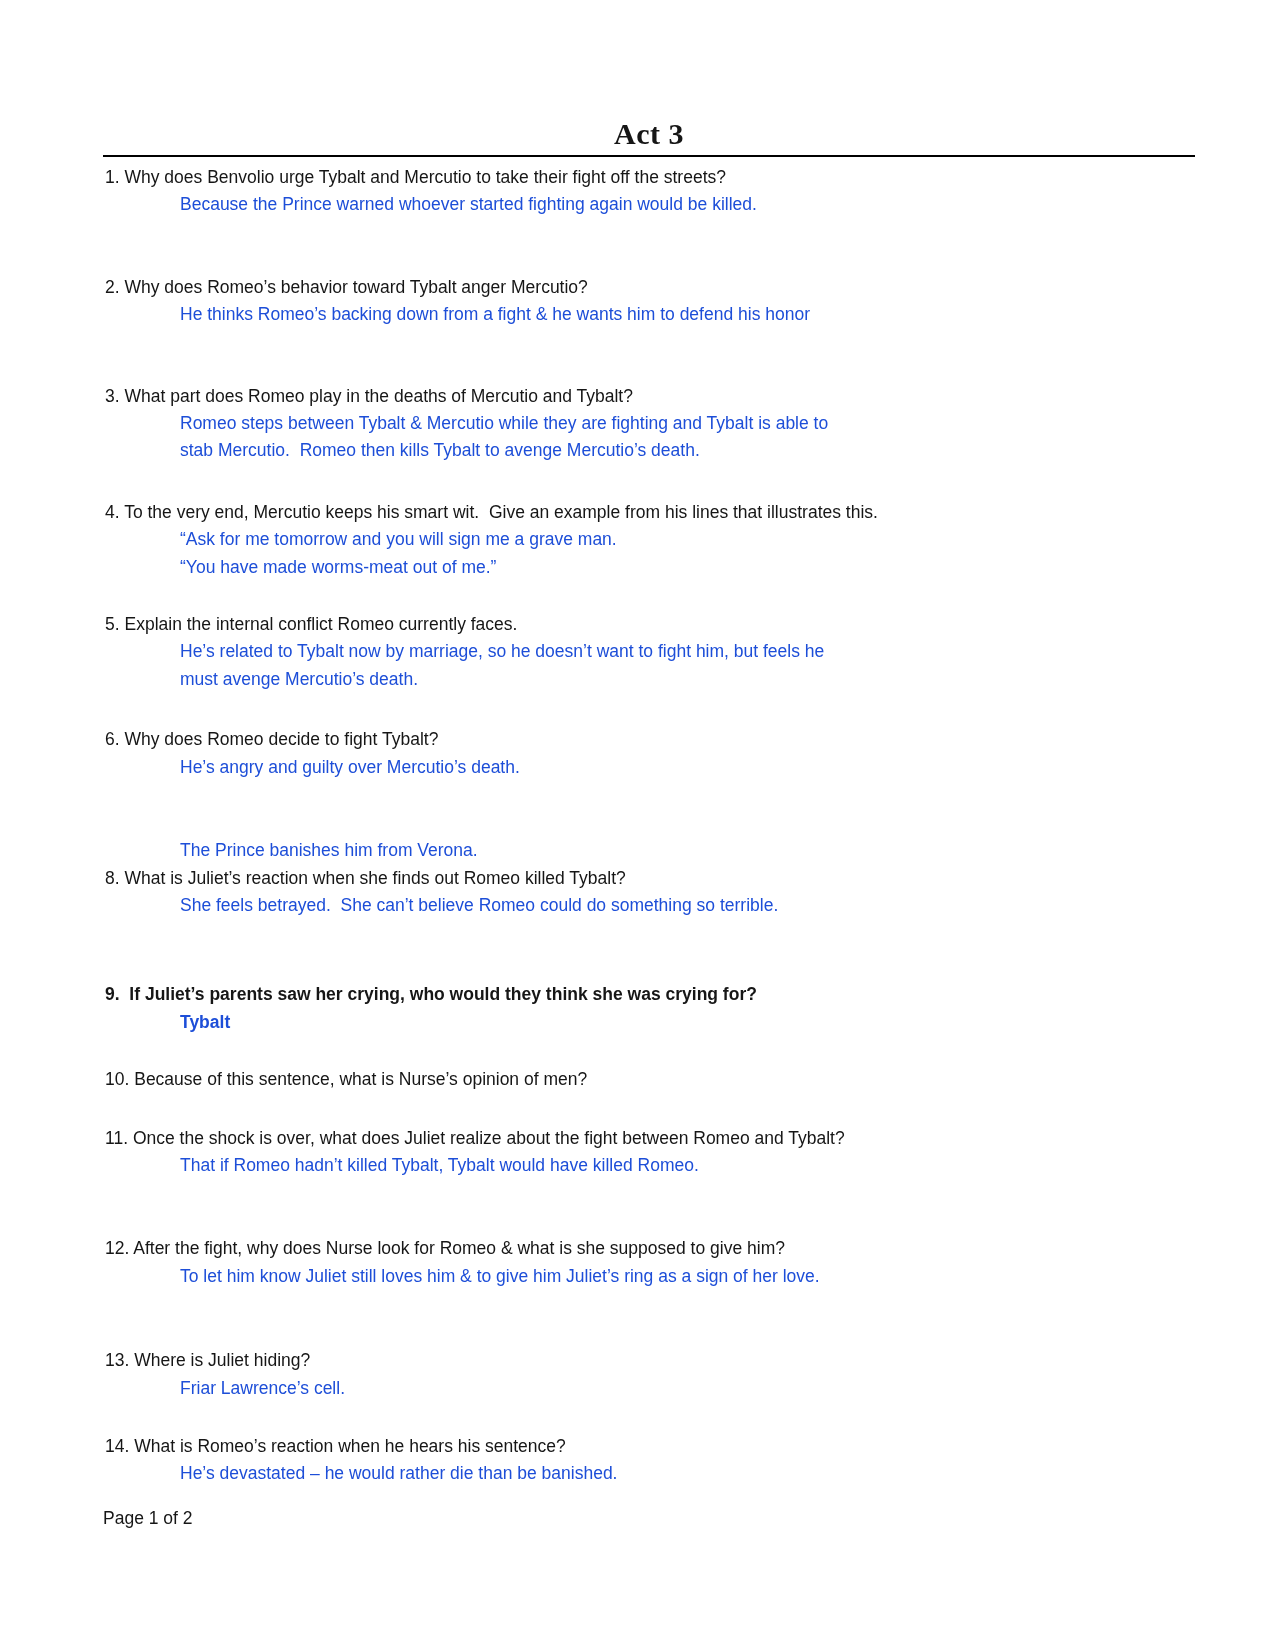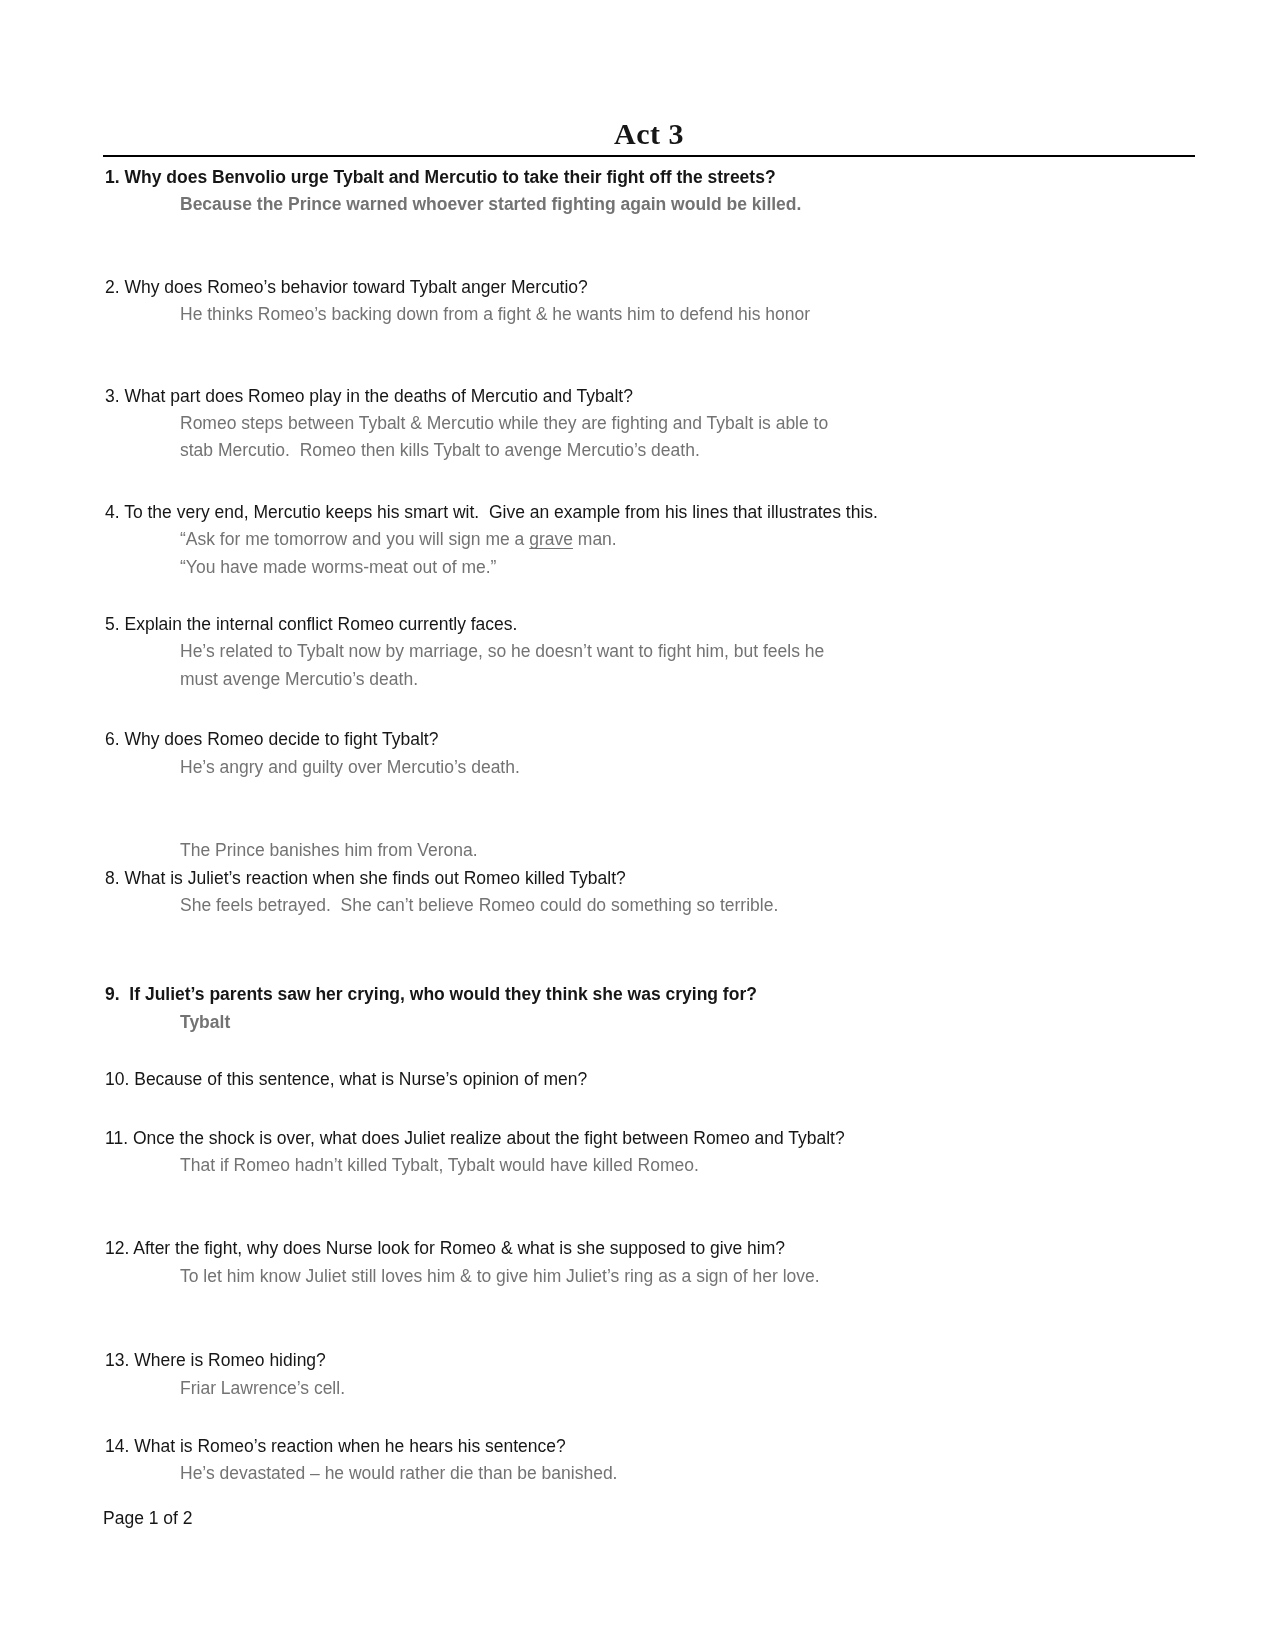--- a/index.html
+++ b/index.html
@@ -28,32 +28,32 @@
   }
   .rule {
     border-bottom: 2px solid #000000;
     margin-top: 3px;
   }
   .qa { }
   .q { margin-left: 2px; }
   .qtext { white-space: pre-wrap; }
   .a {
     margin-left: 77px;
-    color: #737373;
+    color: #1d4ed8;
     white-space: pre-wrap;
   }
-  .u { text-decoration: underline; text-underline-offset: 3px; }
+  .u { text-underline-offset: 3px; }
   .footer {
     margin-top: 17px;
     text-align: left;
     padding-right: 5px;
     color: #161616;
   }
   
-  .mt7  { margin-top: 7px; font-weight: bold; }
+  .mt7  { margin-top: 7px; }
   .mt0  { margin-top: 0; }
   .mt30 { margin-top: 30px; }
   .mt31 { margin-top: 31px; }
   .mt33 { margin-top: 33px; }
   .mt34 { margin-top: 34px; }
   .mt54 { margin-top: 54px; }
   .mt55 { margin-top: 55px; }
   .mt56 { margin-top: 56px; }
   .mt57 { margin-top: 57px; }
   .mt62 { margin-top: 62px; font-weight: bold; }
@@ -156,21 +156,21 @@
     <div class="q">
       <span class="qnum">12.</span>
       <span class="qtext">After the fight, why does Nurse look for Romeo &amp; what is she supposed to give him?</span>
     </div>
     <div class="a">To let him know Juliet still loves him &amp; to give him Juliet’s ring as a sign of her love.</div>
   </div>
 
   <div class="qa mt57">
     <div class="q">
       <span class="qnum">13.</span>
-      <span class="qtext">Where is Romeo hiding?</span>
+      <span class="qtext">Where is Juliet hiding?</span>
     </div>
     <div class="a">Friar Lawrence’s cell.</div>
   </div>
 
   <div class="qa mt31">
     <div class="q">
       <span class="qnum">14.</span>
       <span class="qtext">What is Romeo’s reaction when he hears his sentence?</span>
     </div>
     <div class="a">He’s devastated – he would rather die than be banished.</div>

